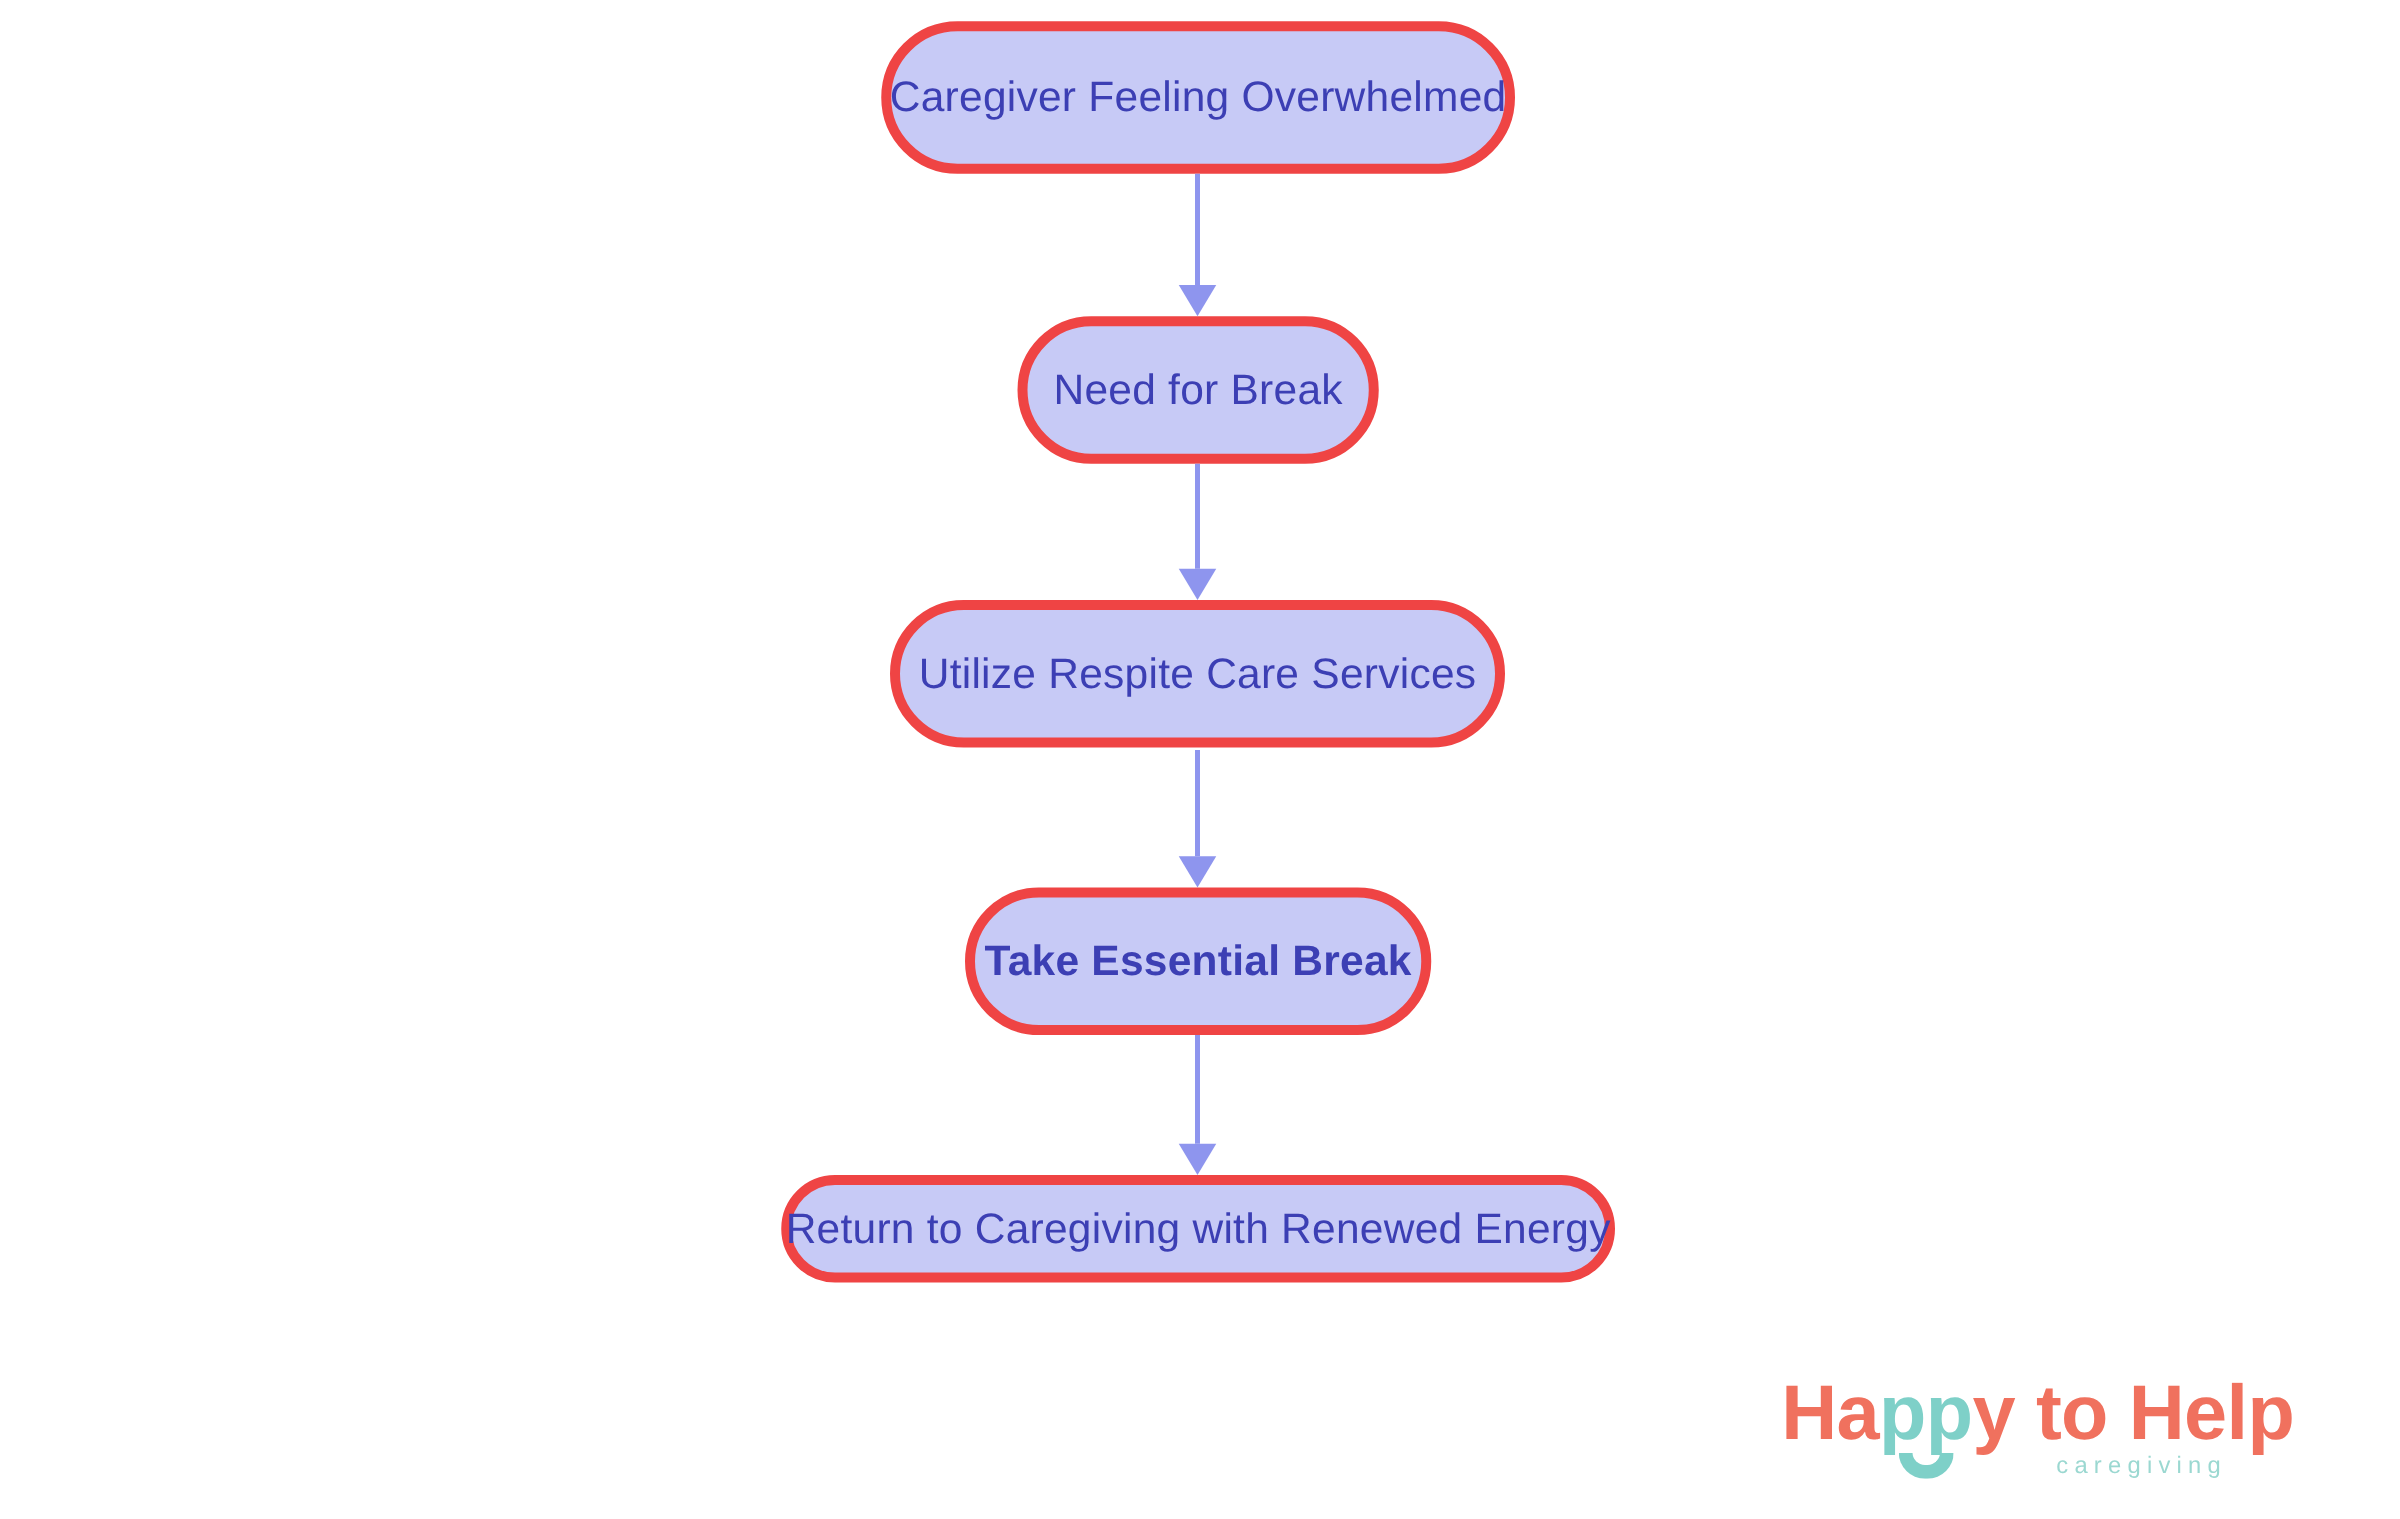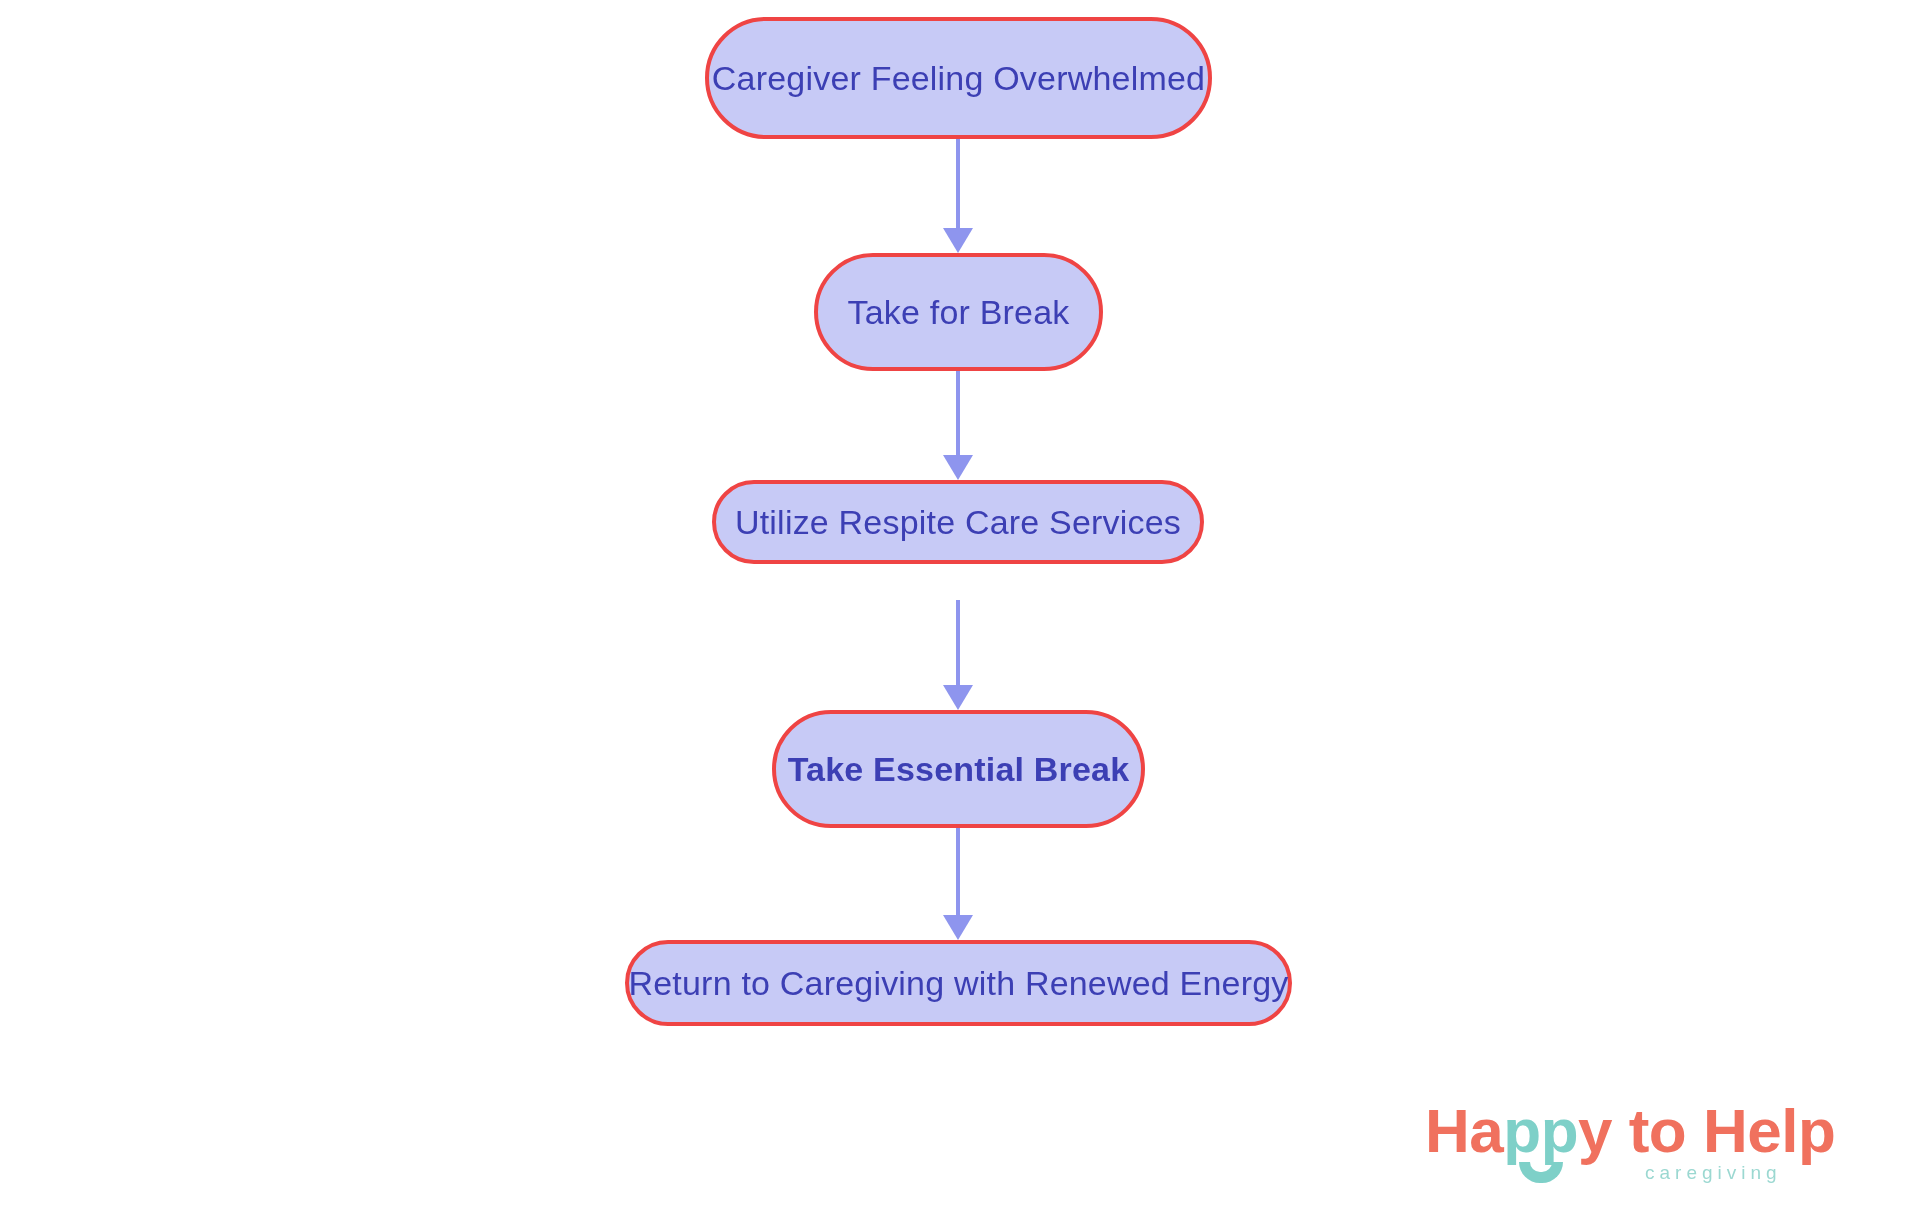--- a/index.html
+++ b/index.html
@@ -14,35 +14,35 @@
     height: 1215px;
     background: #ffffff;
     overflow: hidden;
   }
 
   
   .node {
     position: absolute;
     box-sizing: border-box;
     background: #c7caf6;
-    border: 4px solid #ef4444;
+    border: 8px solid #ef4444;
     border-radius: 62px;
     display: flex;
     align-items: center;
     justify-content: center;
     text-align: center;
     font-size: 34px;
     font-weight: 500;
     color: #3c3fb4;
     white-space: nowrap;
     letter-spacing: 0.2px;
   }
   .n1 { left: 705px; top:  17px; width: 507px; height: 122px; }
   .n2 { left: 814px; top: 253px; width: 289px; height: 118px; }
-  .n3 { left: 712px; top: 480px; width: 492px; height: 84px; }
+  .n3 { left: 712px; top: 480px; width: 492px; height: 118px; }
   .n4 { left: 772px; top: 710px; width: 373px; height: 118px; font-weight: bold; }
   .n5 { left: 625px; top: 940px; width: 667px; height: 86px; }
 
   
   .arrow {
     position: absolute;
     left: 943px;
     width: 30px;
     display: flex;
     flex-direction: column;
@@ -112,21 +112,21 @@
   <div class="node n1">
     <span>Caregiver Feeling Overwhelmed</span>
   </div>
 
   <div class="arrow a1">
     <span class="shaft"></span>
     <span class="head"></span>
   </div>
 
   <div class="node n2">
-    <span>Take for Break</span>
+    <span>Need for Break</span>
   </div>
 
   <div class="arrow a2">
     <span class="shaft"></span>
     <span class="head"></span>
   </div>
 
   <div class="node n3">
     <span>Utilize Respite Care Services</span>
   </div>

